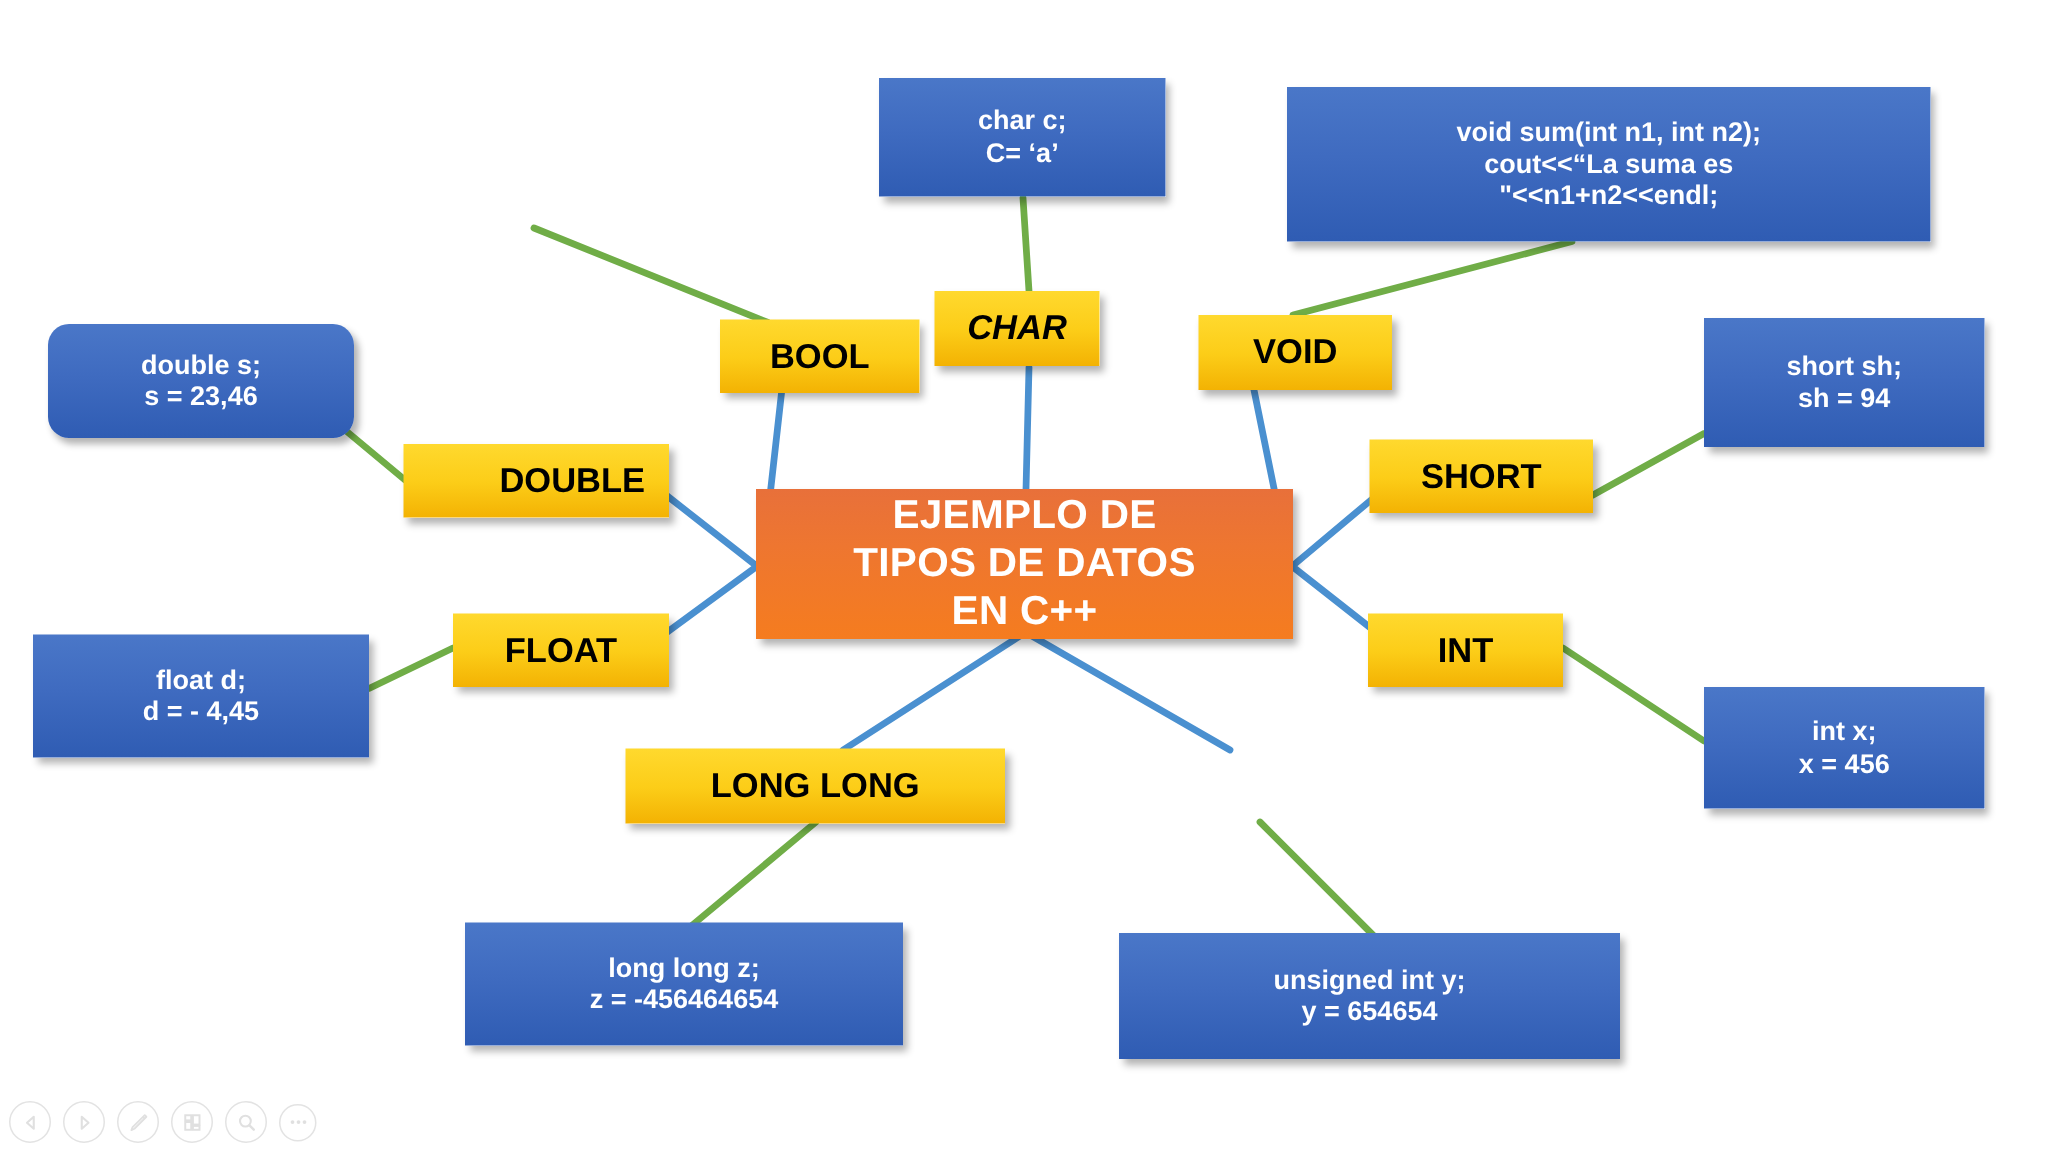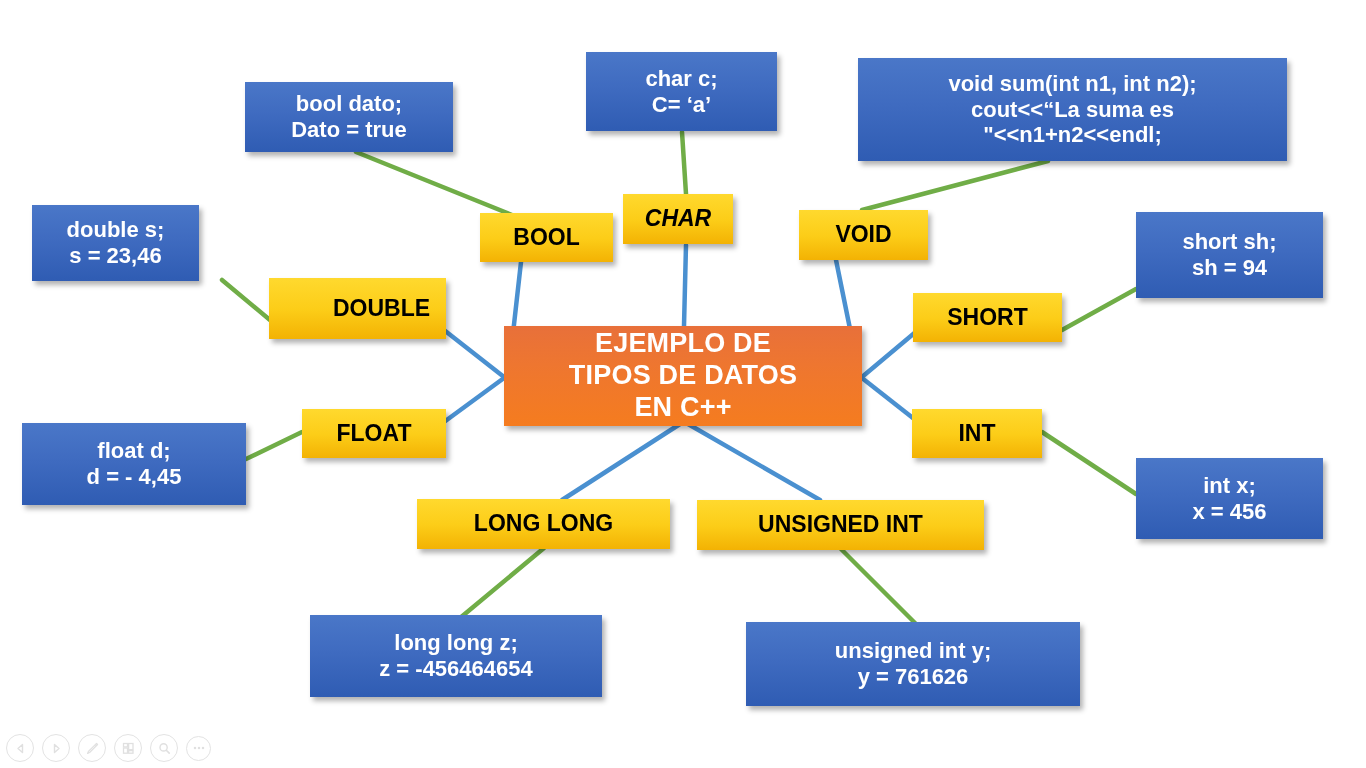--- a/index.html
+++ b/index.html
@@ -49,21 +49,21 @@
   .node-type {
     background: linear-gradient(180deg, #ffd92e 0%, #fccd18 52%, #f3b203 100%);
     color: #000000;
     font-weight: bold;
     font-size: 23px;
   }
   .node-code {
     background: linear-gradient(180deg, #4a77c8 0%, #3f6bc0 45%, #2f5cb3 100%);
     color: #ffffff;
     font-weight: bold;
-    font-size: 22px;
+    font-size: 18px;
   }
   
   #toolbar {
     position: absolute;
     left: 6px;
     bottom: 6px;
     display: flex;
     align-items: center;
     gap: 8px;
     z-index: 40;
@@ -112,46 +112,43 @@
     </g>
   </svg>
 
   <div class="node node-center" style="left:504px; top:326px; width:358px; height:100px;">EJEMPLO DE
 TIPOS DE DATOS
 EN C++</div>
 
   <div class="node node-type" style="left:480px; top:213px; width:133px; height:49px;">BOOL</div>
   <div class="node node-type" style="left:623px; top:194px; width:110px; height:50px;font-style:italic;">CHAR</div>
   <div class="node node-type" style="left:799px; top:210px; width:129px; height:50px;">VOID</div>
-  <div class="node node-type" style="left:269px; top:278px; width:177px; height:61px;padding-left:48px;">DOUBLE</div>
+  <div class="node node-type" style="left:269px; top:296px; width:177px; height:49px;padding-left:48px;">DOUBLE</div>
   <div class="node node-type" style="left:913px; top:293px; width:149px; height:49px;">SHORT</div>
   <div class="node node-type" style="left:302px; top:409px; width:144px; height:49px;text-align:right;">FLOAT</div>
   <div class="node node-type" style="left:912px; top:409px; width:130px; height:49px;">INT</div>
   <div class="node node-type" style="left:417px; top:499px; width:253px; height:50px;">LONG LONG</div>
-  <div class="node node-type" style="left:697px; top:500px; width:287px; height:50px;">UNSIGNED INT</div>
 
-  <div class="node node-code" style="left:245px; top:82px; width:208px; height:70px;">bool dato;
-Dato = true</div>
   <div class="node node-code" style="left:586px; top:52px; width:191px; height:79px;">char c;
 C= ‘a’</div>
   <div class="node node-code" style="left:839px; top:58px; width:429px; height:103px;margin-left:19px;">void sum(int n1, int n2);
 cout&lt;&lt;“La suma es
 "&lt;&lt;n1+n2&lt;&lt;endl;</div>
-  <div class="node node-code" style="left:32px; top:205px; width:167px; height:76px;">double s;
+  <div class="node node-code" style="left:32px; top:216px; width:204px; height:76px;border-radius:14px;">double s;
 s = 23,46</div>
   <div class="node node-code" style="left:1136px; top:212px; width:187px; height:86px;">short sh;
 sh = 94</div>
   <div class="node node-code" style="left:22px; top:423px; width:224px; height:82px;">float d;
 d = - 4,45</div>
   <div class="node node-code" style="left:1136px; top:458px; width:187px; height:81px;">int x;
 x = 456</div>
   <div class="node node-code" style="left:310px; top:615px; width:292px; height:82px;">long long z;
 z = -456464654</div>
   <div class="node node-code" style="left:746px; top:622px; width:334px; height:84px;">unsigned int y;
-y = 761626</div>
+y = 654654</div>
 
   <div id="toolbar">
     <button class="tb-btn">
       <svg width="13" height="13" viewBox="0 0 13 13" aria-hidden="true">
         <path d="M8.5 2.5 L4 6.5 L8.5 10.5 Z" fill="none" stroke="#e0e0e0" stroke-width="1.4" stroke-linejoin="round"></path>
       </svg>
     </button>
     <button class="tb-btn">
       <svg width="13" height="13" viewBox="0 0 13 13" aria-hidden="true">
         <path d="M4.5 2.5 L9 6.5 L4.5 10.5 Z" fill="none" stroke="#e0e0e0" stroke-width="1.4" stroke-linejoin="round"></path>

